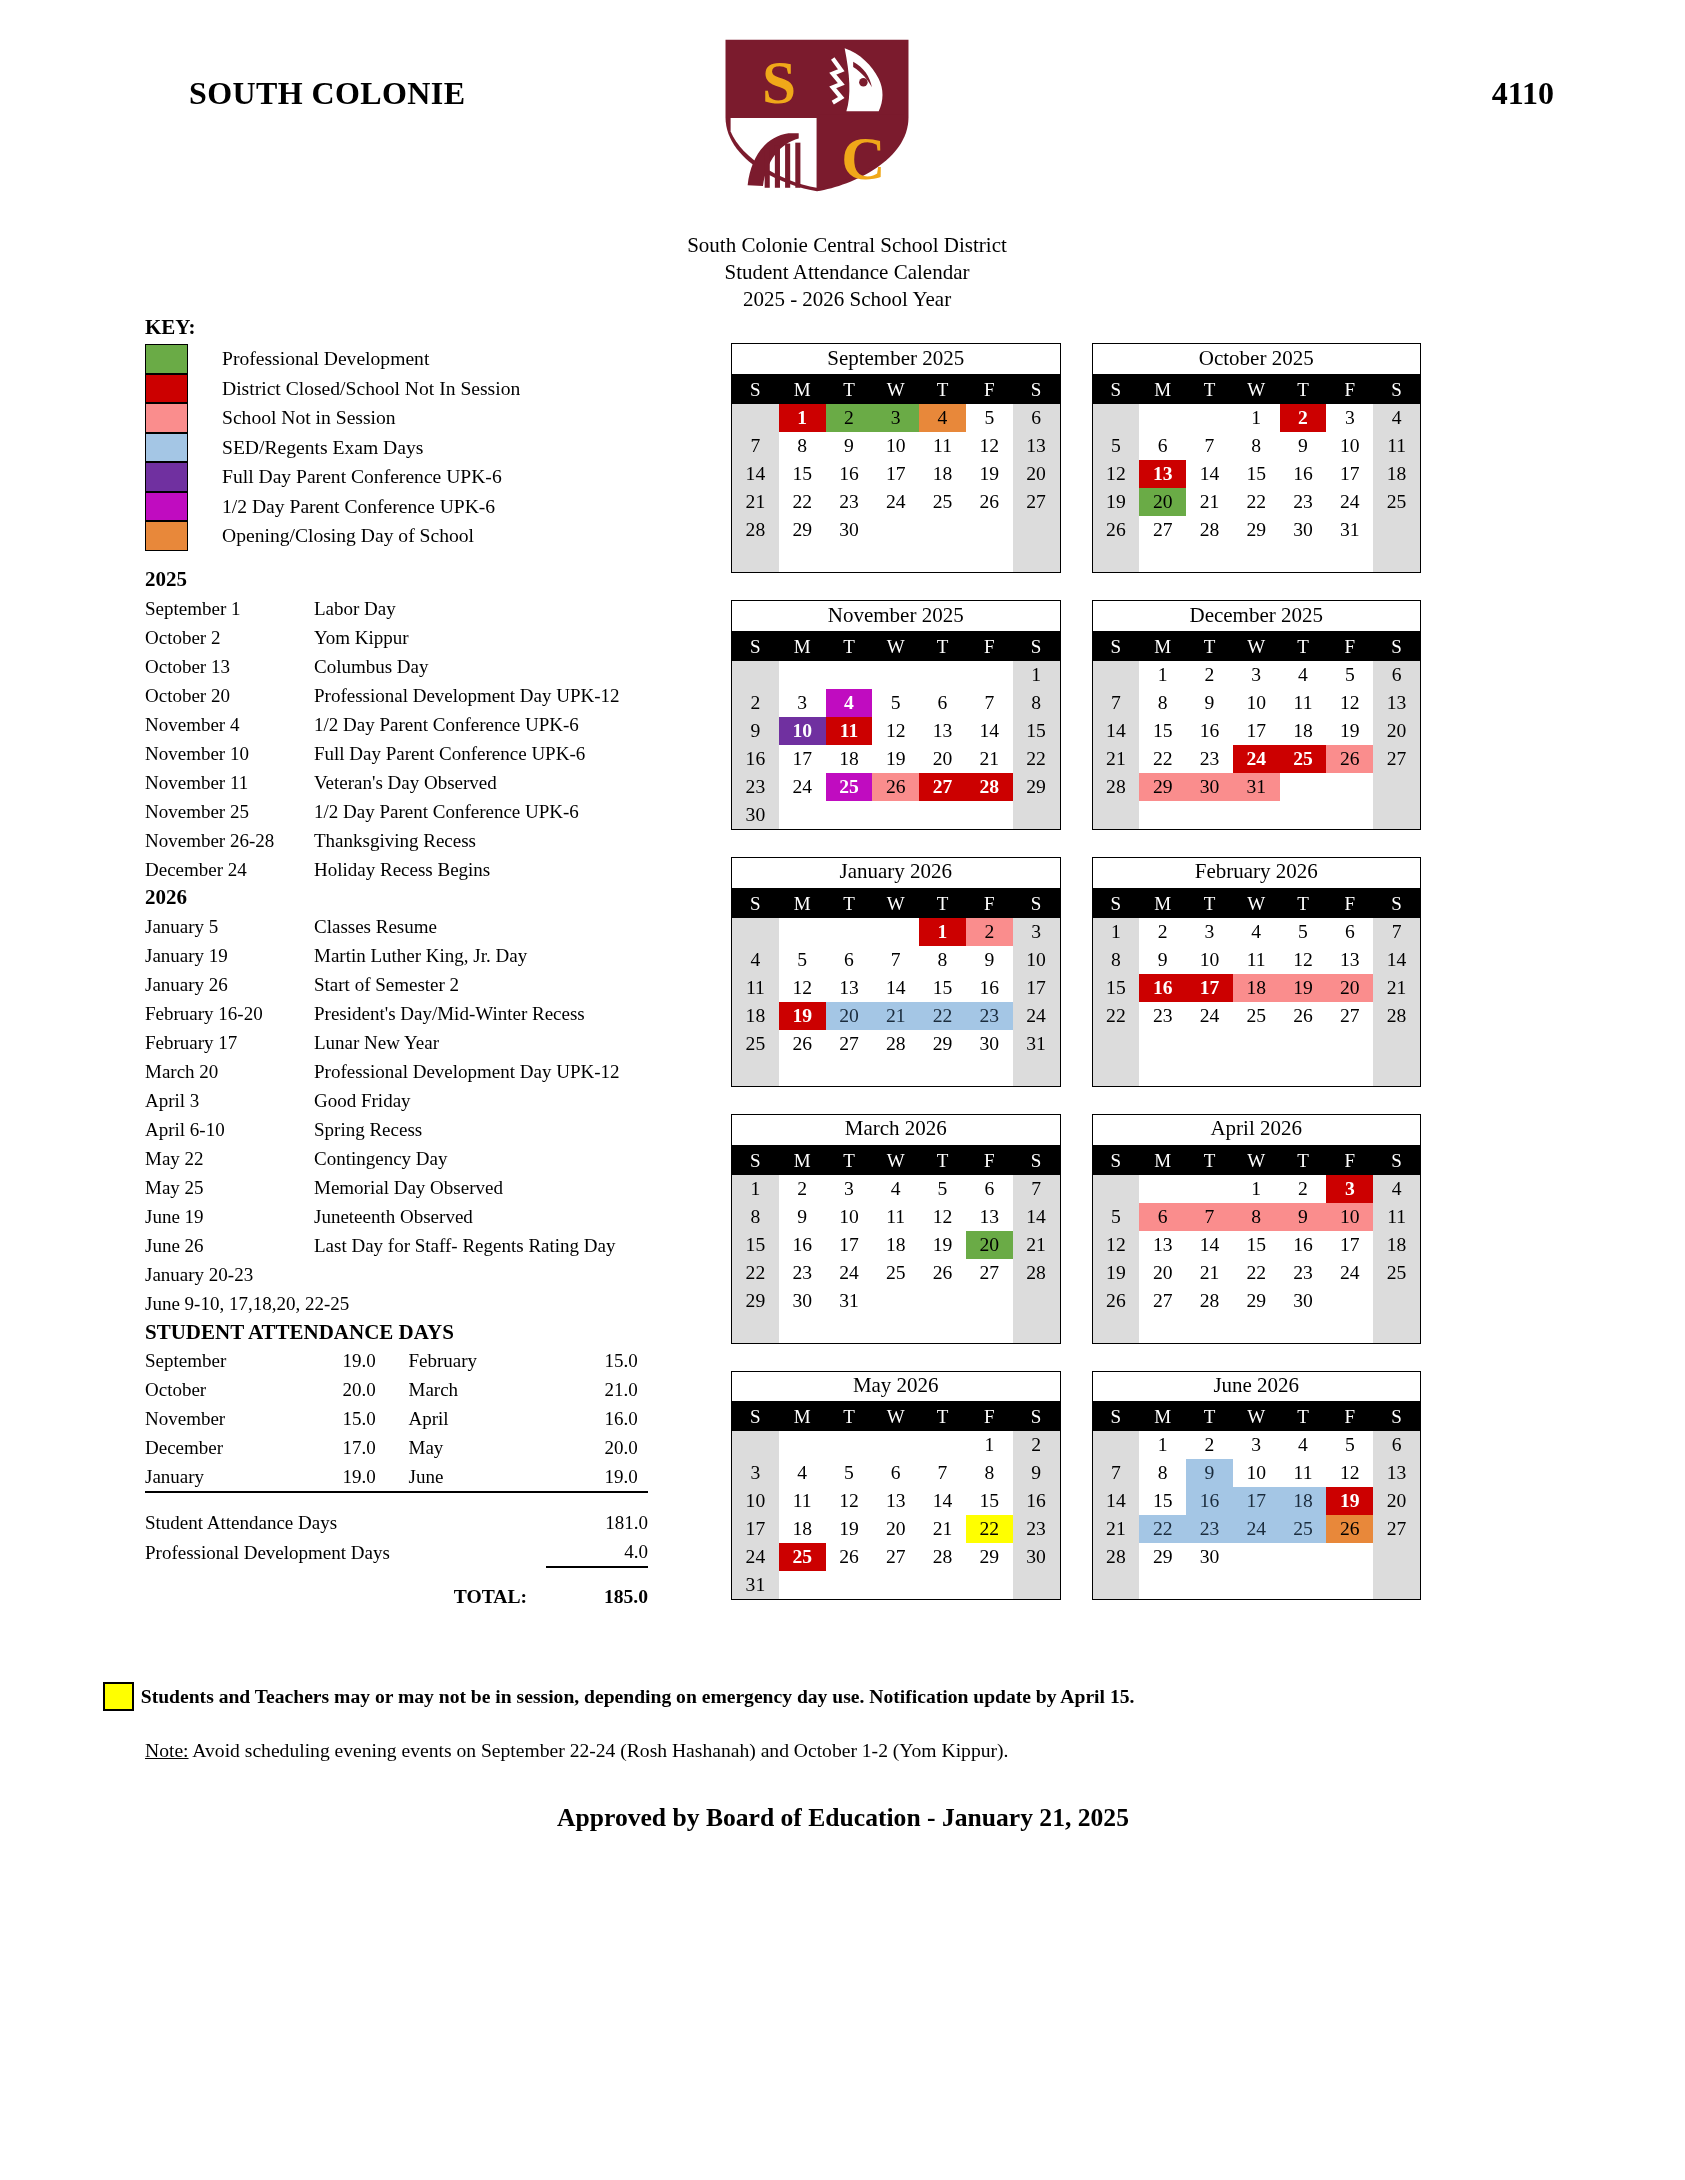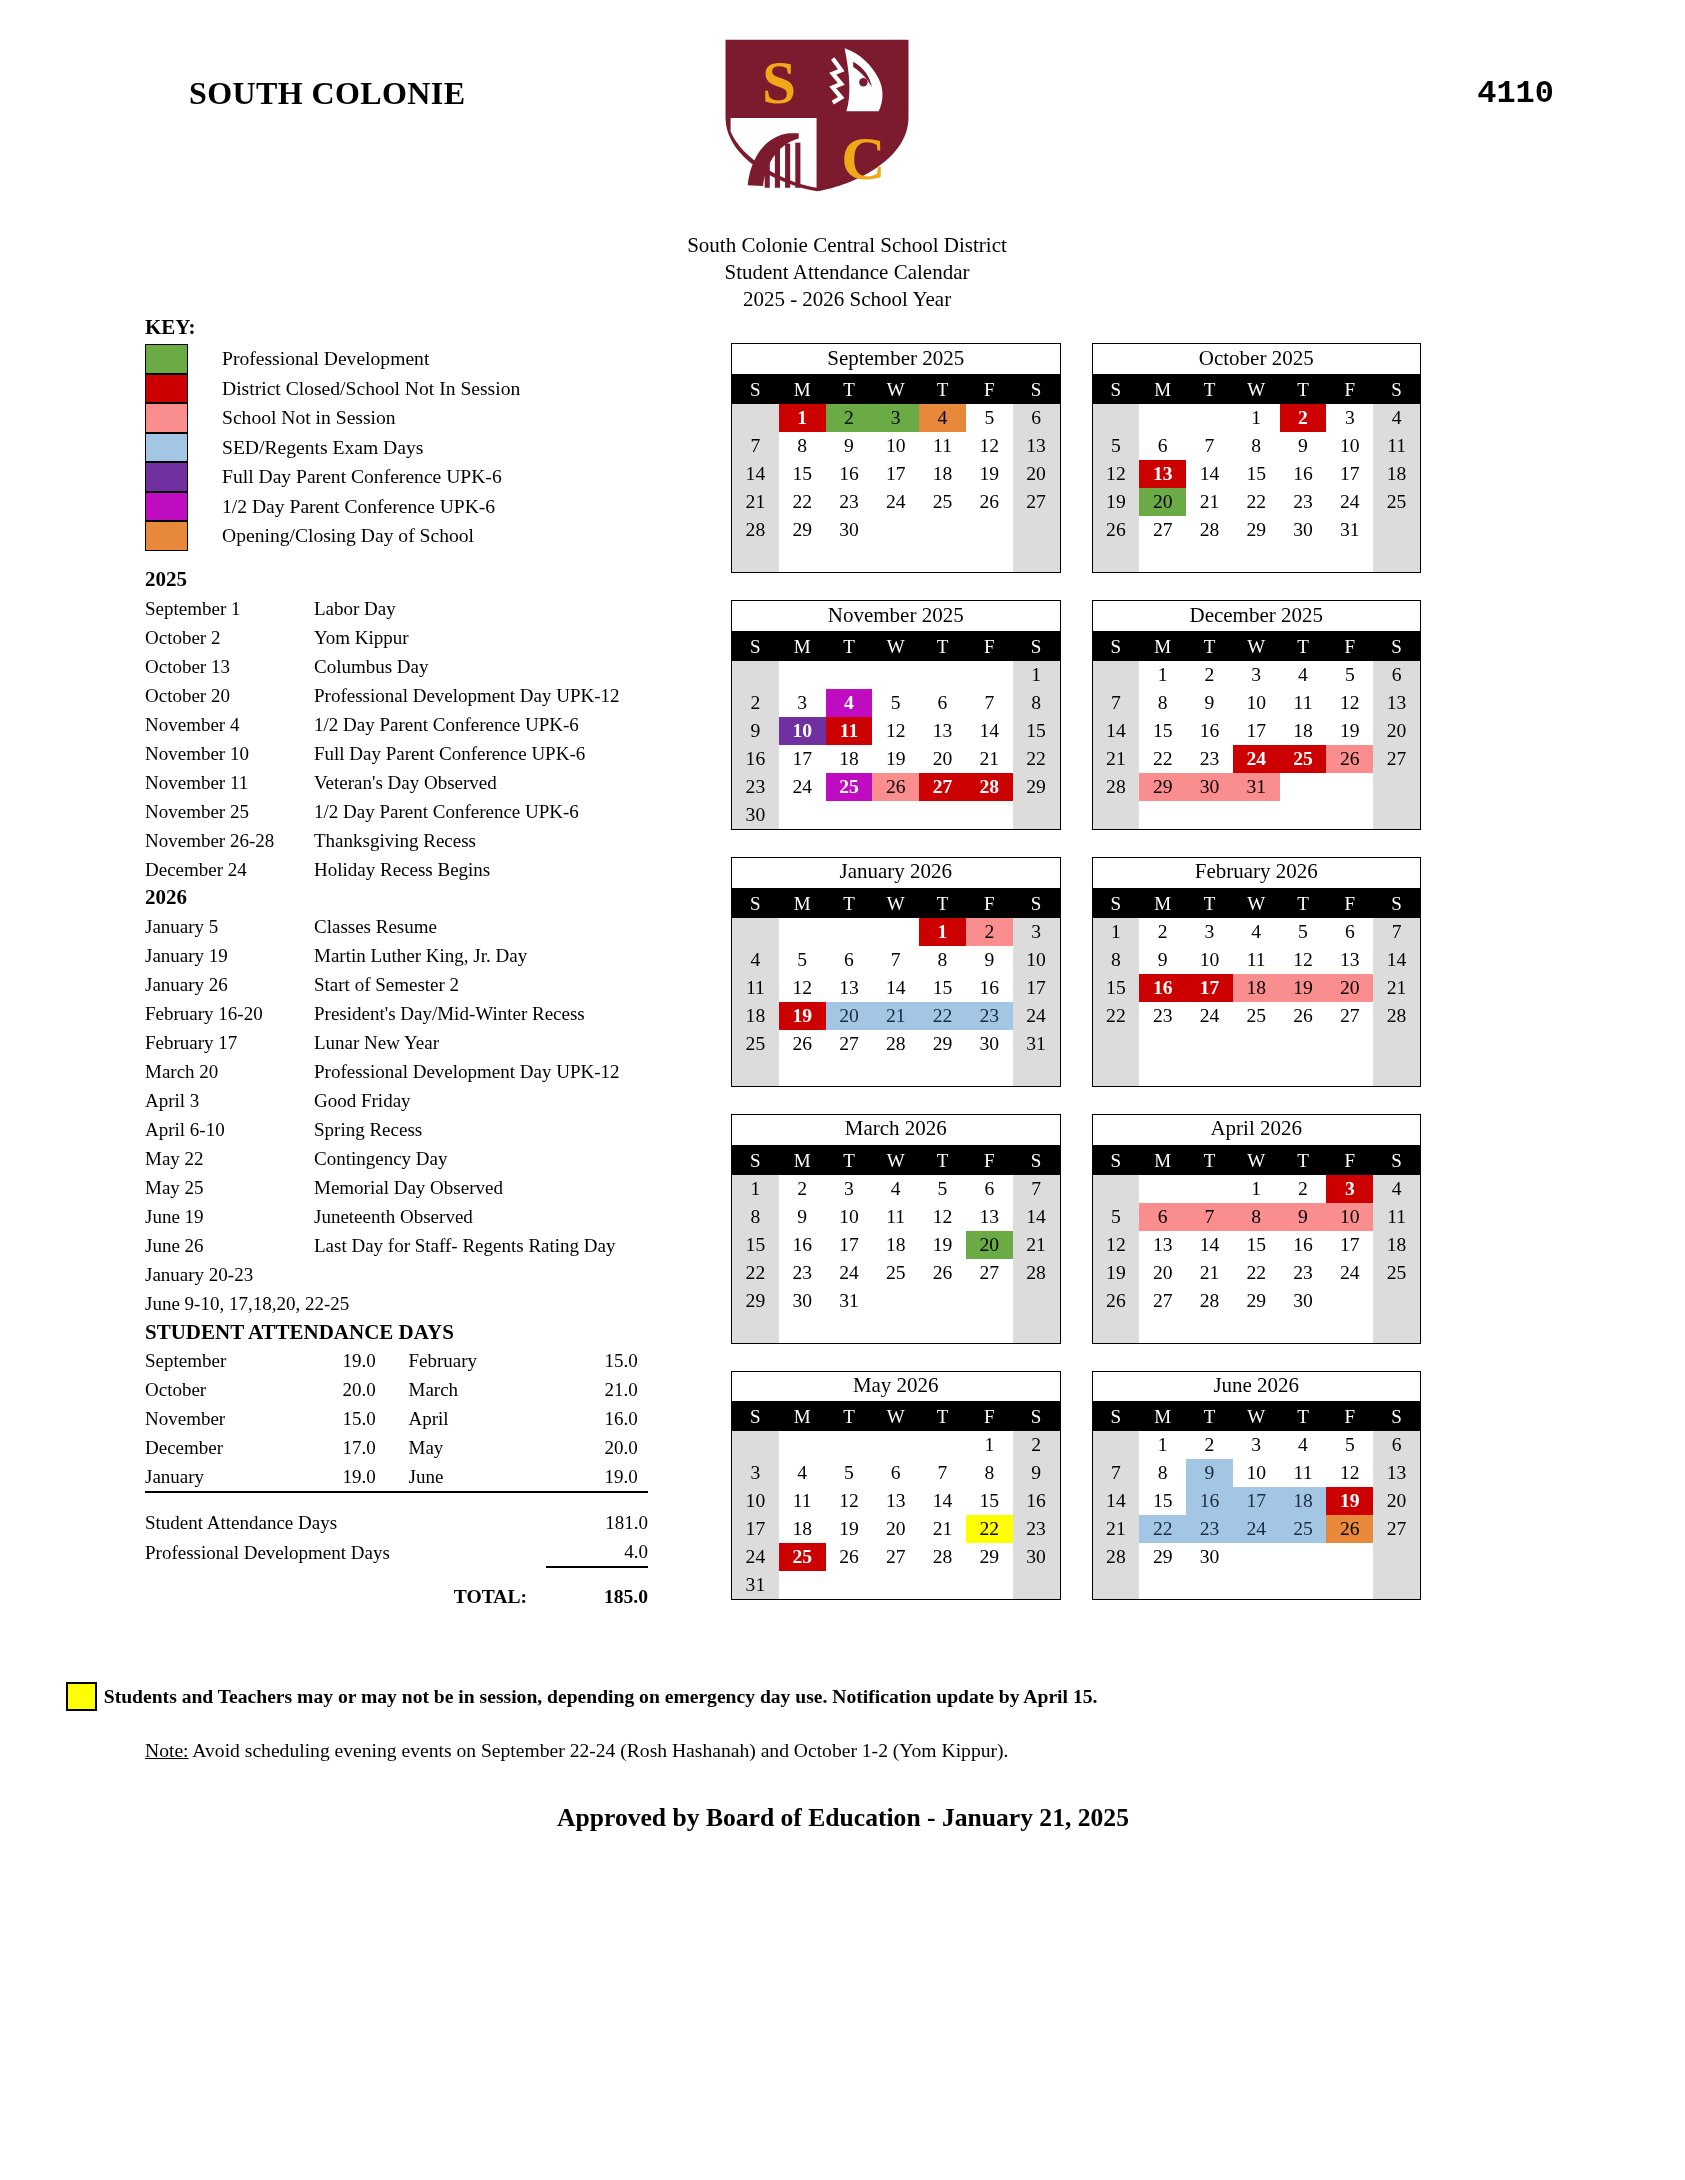--- a/index.html
+++ b/index.html
@@ -16,21 +16,21 @@
 
   
   .header { position: relative; height: 213px; margin-left: 40px; }
   .district-name {
     position: absolute; left: 149px; top: 75px;
     font-size: 32px; font-weight: bold; letter-spacing: 0.4px;
     font-family: "Liberation Serif", serif;
   }
   .doc-code {
     position: absolute; right: 132px; top: 75px;
-    font-size: 32px; font-weight: bold; font-family: Liberation Mono, monospace;
+    font-size: 32px; font-weight: bold;
   }
   .logo { position: absolute; left: 677px; top: 36px; width: 200px; height: 158px; }
 
   .title-block {
     position: absolute; left: 8px; right: 0; top: 232px;
     text-align: center; font-size: 21px; line-height: 1.28;
   }
 
   
   .key-wrap { position: absolute; left: 145px; top: 315px; width: 562px; }
@@ -97,21 +97,21 @@
   td.c-red   { background: #cc0000 !important; color:#fff; font-weight: bold; }
   td.c-pink  { background: #fa8d8d !important; color:#000; }
   td.c-blue  { background: #a4c6e5 !important; color:#1a2b3c; }
   td.c-purple{ background: #7030a0 !important; color:#fff; font-weight: bold; }
   td.c-mag   { background: #c00cc0 !important; color:#fff; font-weight: bold; }
   td.c-orange{ background: #e8883a !important; color:#000; }
   td.c-yellow{ background: #ffff00 !important; color:#000; }
 
   
   .foot { position: absolute; left: 0; right: 0; top: 1682px; }
-  .yellow-note { display: flex; align-items: center; margin-left: 66px; }
+  .yellow-note { display: flex; align-items: center; margin-left: 103px; }
   .yellow-sw { width: 31px; height: 29px; background: #ffff00; border: 2.1px solid #000; flex: 0 0 31px; }
   .yellow-txt { font-size: 19.6px; font-weight: bold; margin-left: 6.8px; }
   .note-line { margin-left: 145px; margin-top: 29px; font-size: 19.6px; }
   .note-u { text-decoration: underline; }
   .approved { text-align: center; margin-top: 41px; font-size: 25.6px; font-weight: bold; }
 </style>
 </head>
 <body>
 
 <div class="page">

